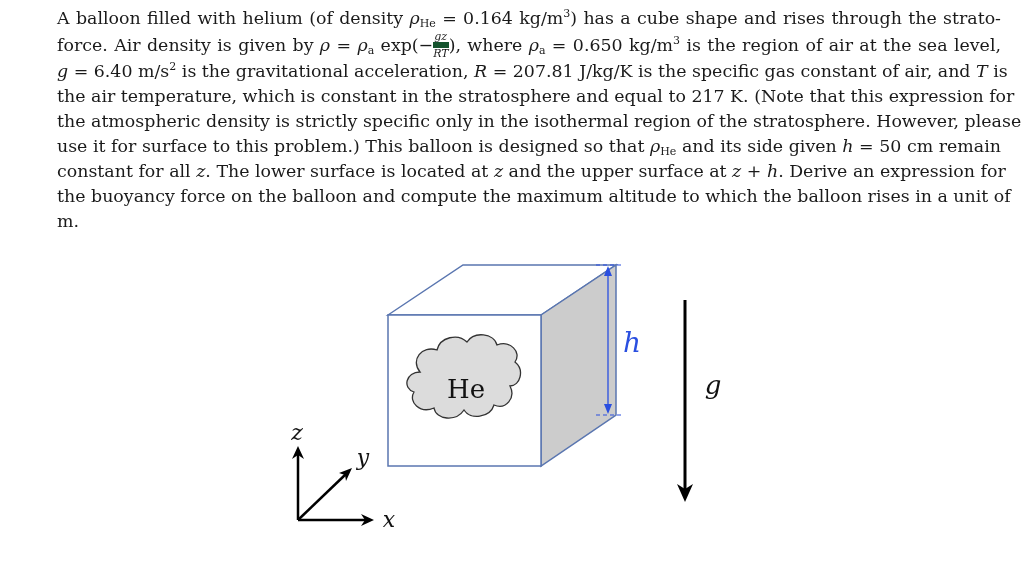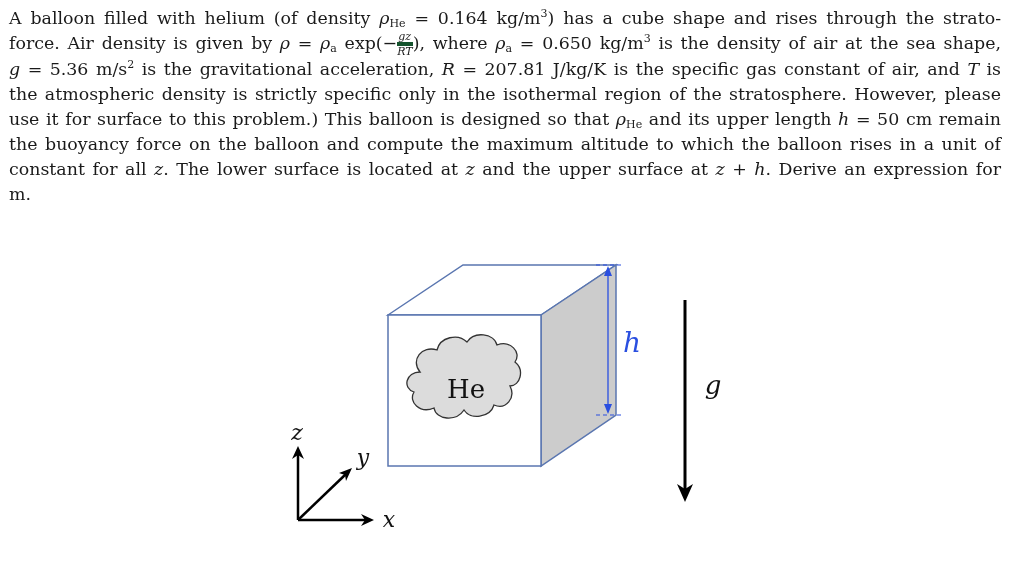--- a/index.html
+++ b/index.html
@@ -3,42 +3,43 @@
 <meta charset="utf-8">
 <style>
   html, body { margin: 0; padding: 0; background: #ffffff; }
   body { width: 1024px; height: 561px; position: relative; overflow: hidden; }
   .problem {
     position: absolute; left: 9px; top: 6px; width: 992px;
     font-family: "DejaVu Serif", "Liberation Serif", serif;
     font-size: 17.4px; line-height: 25px; color: #1a1a1a;
     text-align: justify;
   }
-  .line { display: block; white-space: nowrap; text-align-last: justify; }
+  .line { display: block; white-space: nowrap; text-align-last: justify; margin-left: 48px; }
   .line.last { text-align-last: left; }
   i.m { font-style: italic; }
   sub { font-size: 11px; vertical-align: -3px; line-height: 0; }
   sup { font-size: 11px; vertical-align: 7px; line-height: 0; }
   .frac { display: inline-block; vertical-align: -6px; text-align: center; font-size: 11px; line-height: 11px; font-style: italic; }
-  .frac .num { display: block; border-bottom: 4px solid #14532d; padding: 0 1px; text-align: right; }
+  .frac .num { display: block; border-bottom: 6px solid #14532d; padding: 0 1px; text-align: right; }
   .frac .den { display: block; }
   svg.figure { position: absolute; left: 0; top: 0; }
   .fig-label { font-family: "DejaVu Serif", "Liberation Serif", serif; }
 </style>
 </head>
 <body>
 
 <div class="problem">
   <span class="line"><span>A balloon filled with helium (of density </span><i class="m">ρ</i><sub>He</sub><span> = 0.164 kg/m</span><sup>3</sup><span>) has a cube shape and rises through the strato-</span></span>
-  <span class="line"><span>force. Air density is given by </span><i class="m">ρ</i><span> = </span><i class="m">ρ</i><sub>a</sub><span> exp(−</span><span class="frac"><span class="num">gz</span><span class="den">RT</span></span><span>), where </span><i class="m">ρ</i><sub>a</sub><span> = 0.650 kg/m</span><sup>3</sup><span> is the density of air at the sea shape,</span></span>
-  <span class="line"><i class="m">g</i><span> = 5.36 m/s</span><sup>2</sup><span> is the gravitational acceleration, </span><i class="m">R</i><span> = 207.81 J/kg/K is the specific gas constant of air, and </span><i class="m">T</i><span> is</span></span>
+  <span class="line"><span>force. Air density is given by </span><i class="m">ρ</i><span> = </span><i class="m">ρ</i><sub>a</sub><span> exp(−</span><span class="frac"><span class="num">gz</span><span class="den">RT</span></span><span>), where </span><i class="m">ρ</i><sub>a</sub><span> = 0.650 kg/m</span><sup>3</sup><span> is the region of air at the sea level,</span></span>
+  <span class="line"><i class="m">g</i><span> = 6.40 m/s</span><sup>2</sup><span> is the gravitational acceleration, </span><i class="m">R</i><span> = 207.81 J/kg/K is the specific gas constant of air, and </span><i class="m">T</i><span> is</span></span>
+  <span class="line"><span>the air temperature, which is constant in the stratosphere and equal to 217 K. (Note that this expression for</span></span>
   <span class="line"><span>the atmospheric density is strictly specific only in the isothermal region of the stratosphere. However, please</span></span>
-  <span class="line"><span>use it for surface to this problem.) This balloon is designed so that </span><i class="m">ρ</i><sub>He</sub><span> and its upper length </span><i class="m">h</i><span> = 50 cm remain</span></span>
+  <span class="line"><span>use it for surface to this problem.) This balloon is designed so that </span><i class="m">ρ</i><sub>He</sub><span> and its side given </span><i class="m">h</i><span> = 50 cm remain</span></span>
+  <span class="line"><span>constant for all </span><i class="m">z</i><span>. The lower surface is located at </span><i class="m">z</i><span> and the upper surface at </span><i class="m">z</i><span> + </span><i class="m">h</i><span>. Derive an expression for</span></span>
   <span class="line"><span>the buoyancy force on the balloon and compute the maximum altitude to which the balloon rises in a unit of</span></span>
-  <span class="line"><span>constant for all </span><i class="m">z</i><span>. The lower surface is located at </span><i class="m">z</i><span> and the upper surface at </span><i class="m">z</i><span> + </span><i class="m">h</i><span>. Derive an expression for</span></span>
   <span class="line last"><span>m.</span></span>
 </div>
 
 <svg class="figure" width="1024" height="561" viewBox="0 0 1024 561">
   <defs>
     <marker id="arrBlack" markerWidth="10" markerHeight="10" refX="5" refY="5" orient="auto" markerUnits="userSpaceOnUse">
       <path d="M0,0 L10,5 L0,10 L3,5 Z" fill="#000"></path>
     </marker>
     <marker id="arrBlue" markerWidth="8" markerHeight="8" refX="7" refY="4" orient="auto" markerUnits="userSpaceOnUse">
       <path d="M0,0 L8,4 L0,8 L2,4 Z" fill="#2a4fe0"></path>

